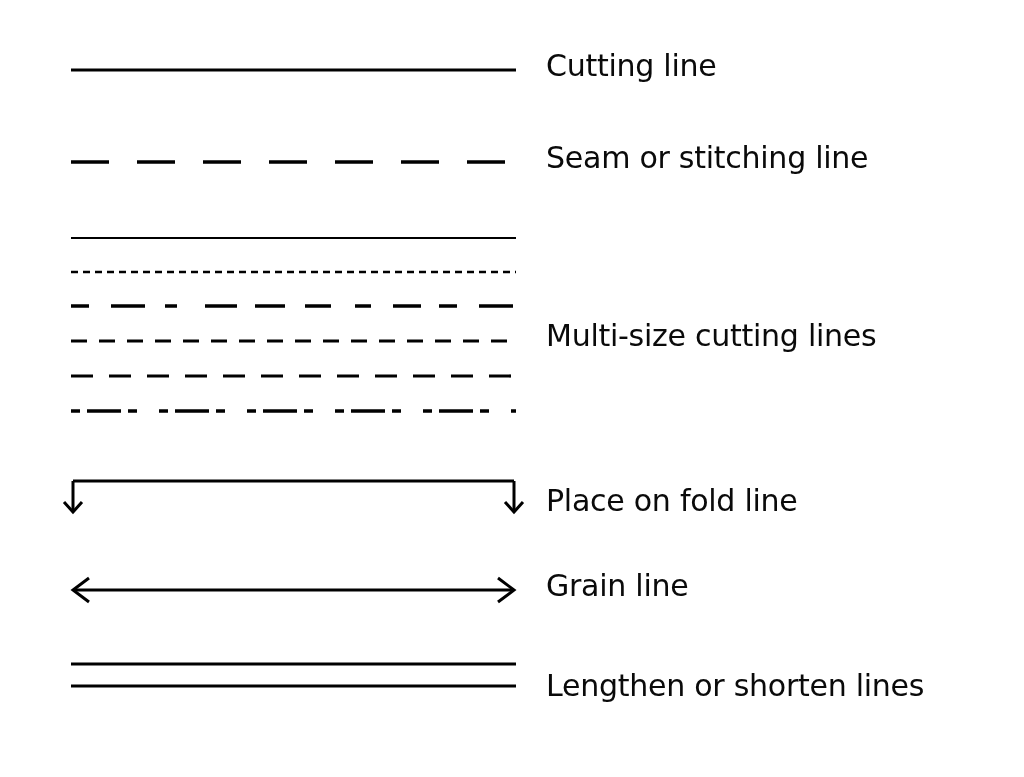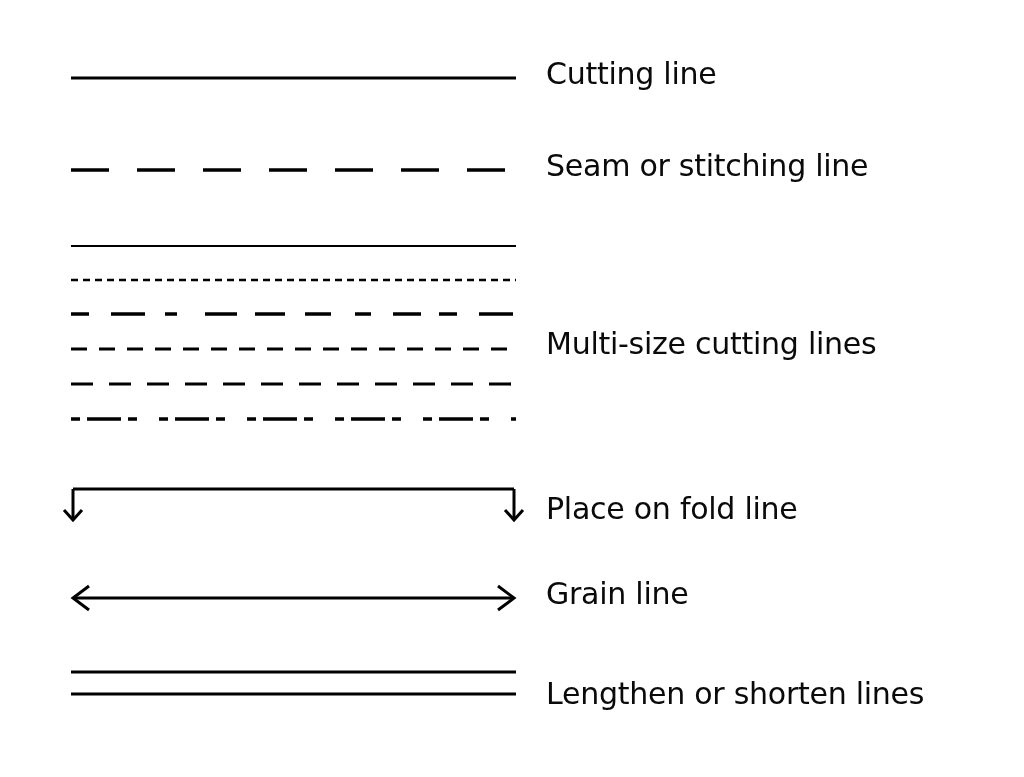--- a/index.html
+++ b/index.html
@@ -14,21 +14,20 @@
     position: relative;
     overflow: hidden;
     font-family: "DejaVu Sans", "Liberation Sans", sans-serif;
     color: #000000;
   }
 
   #legend-sheet {
     position: absolute;
     inset: 0;
     background: #ffffff;
-    margin-top: 8px;
   }
 
   
   .legend-row {
     position: absolute;
     left: 0;
     top: 0;
     width: 1024px;
   }
 

